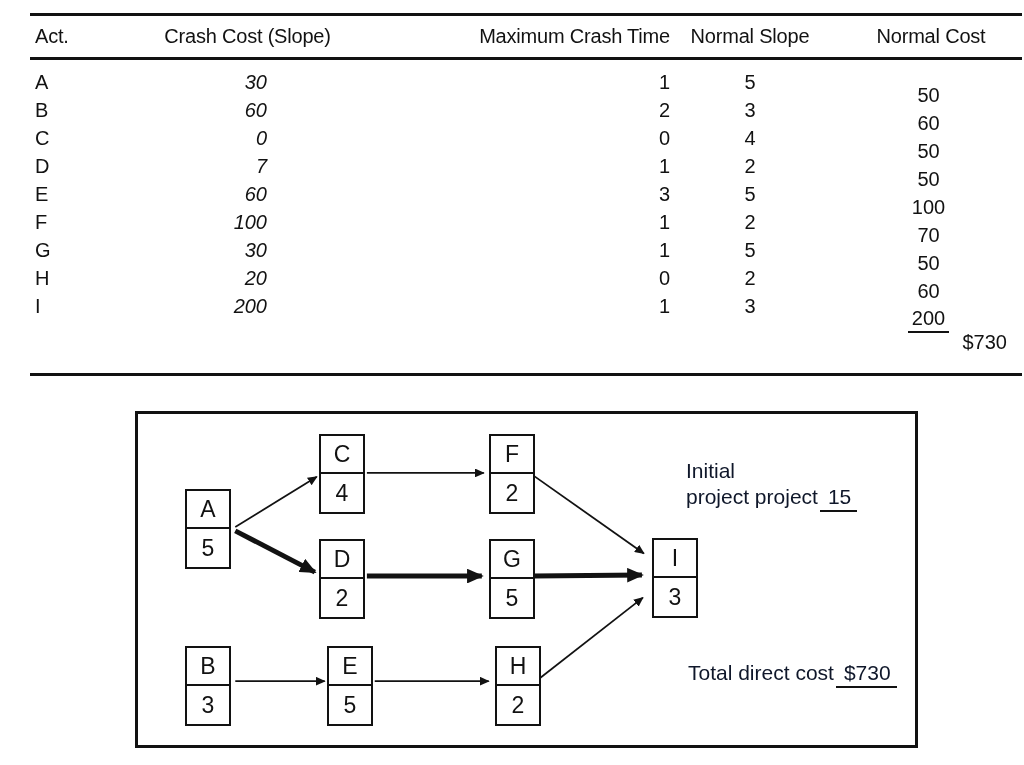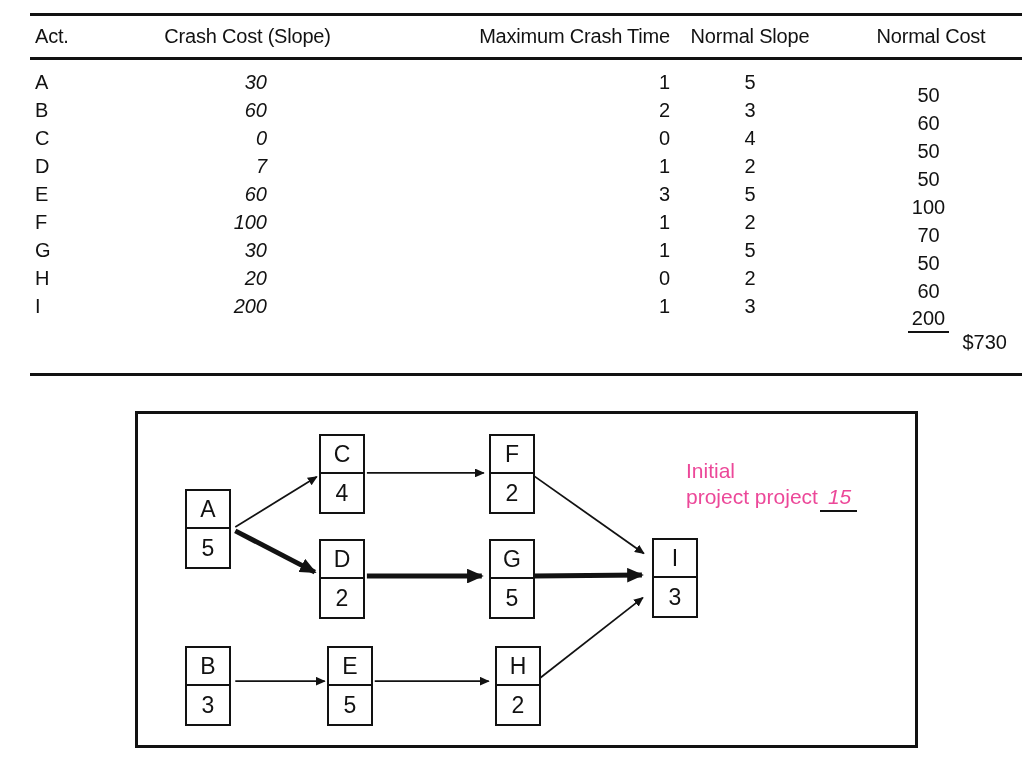--- a/index.html
+++ b/index.html
@@ -40,25 +40,25 @@
   .node {
     position:absolute; width:46px; height:80px;
     border:2px solid #121212; background:#ffffff;
   }
   .node .half {
     height:50%; display:flex; align-items:center; justify-content:center;
     font-size:23px; line-height:1;
   }
   .node .half.top { border-bottom:2px solid #121212; }
 
-  .anno { position:absolute; font-size:21px; line-height:26px; color:#ec4899; }
+  .anno { position:absolute; font-size:21px; line-height:26px; color:#0f172a; }
   #anno-initial { left:548px; top:44px; }
   #anno-total   { left:550px; top:246px; }
   .uline {
-    font-style:italic; border-bottom:2px solid #121212;
+    border-bottom:2px solid #121212;
     padding:0 6px 2px 8px; margin-left:2px;
   }
 </style>
 </head>
 <body>
 
 <div class="cost-table">
   <div class="t-row t-header">
     <span class="cell c1">Act.</span>
     <span class="cell c2">Crash Cost (Slope)</span>
@@ -198,13 +198,16 @@
       </div>
     </div>
 
   <div class="anno" id="anno-initial">
     <div>Initial</div>
     <div>
       <span>project project</span><span class="uline">15</span>
     </div>
   </div>
 
+  <div class="anno" id="anno-total">
+    <span>Total direct cost</span><span class="uline">$730</span>
+  </div>
 </div>
 
 </body></html>

